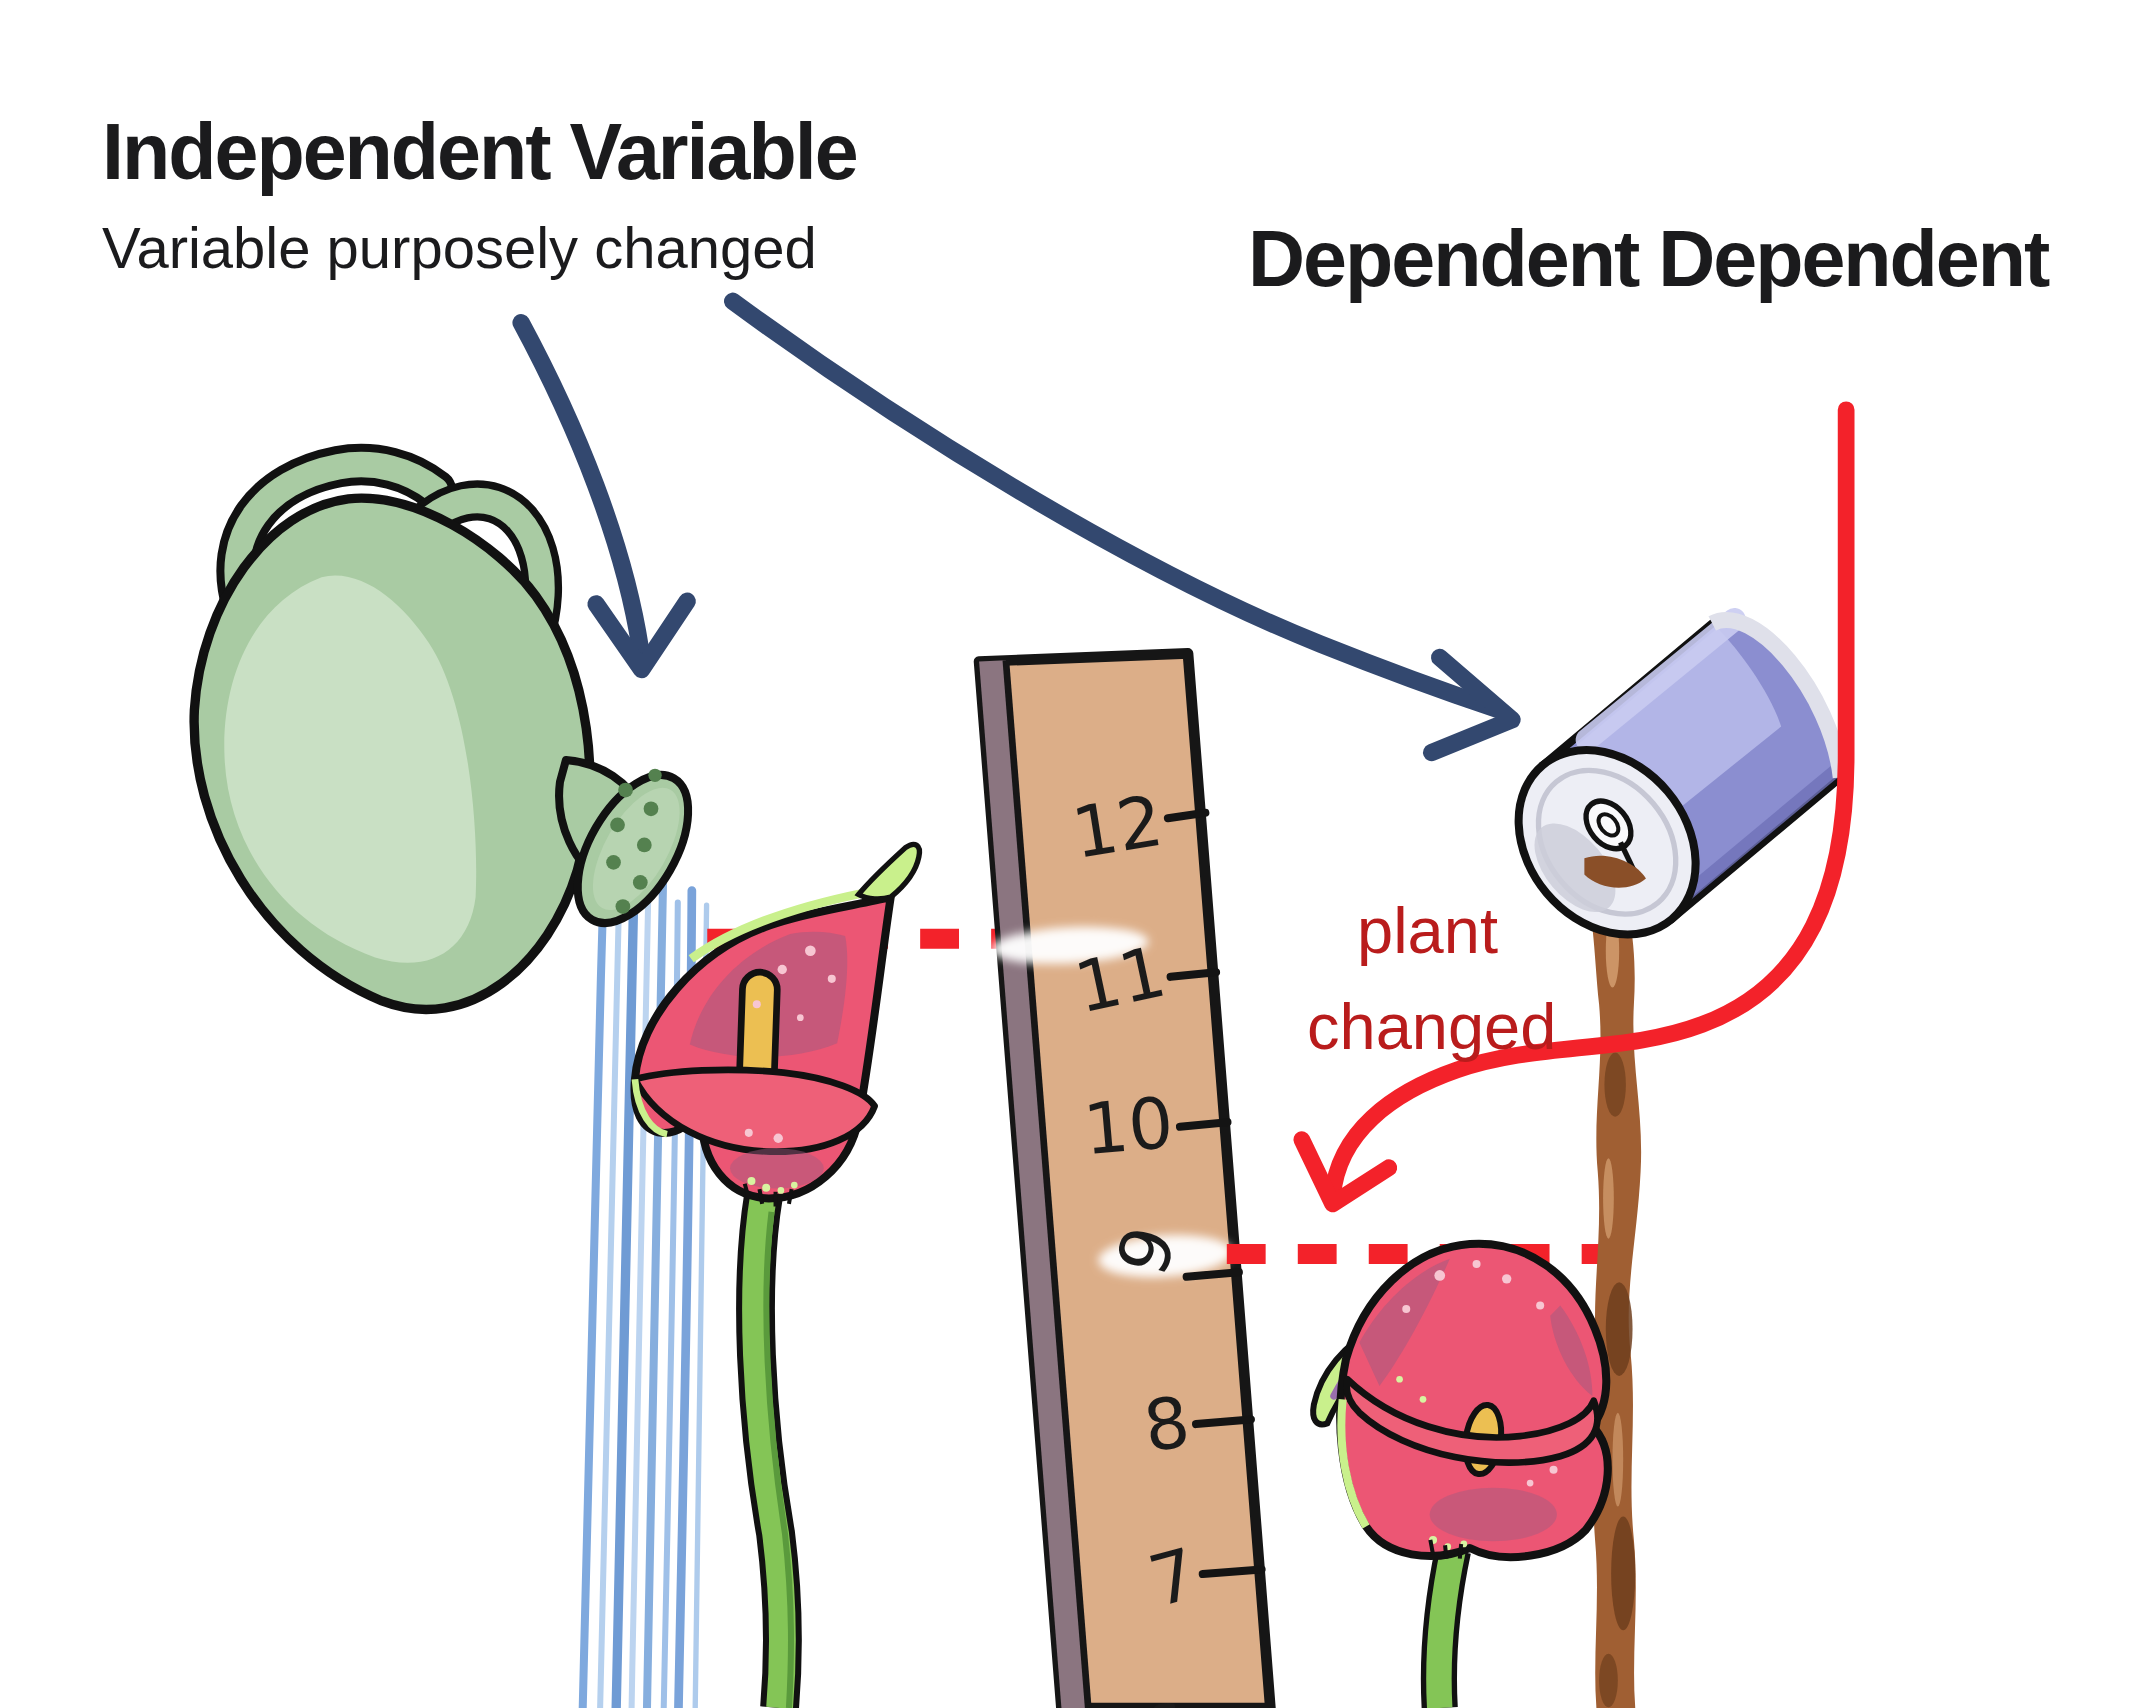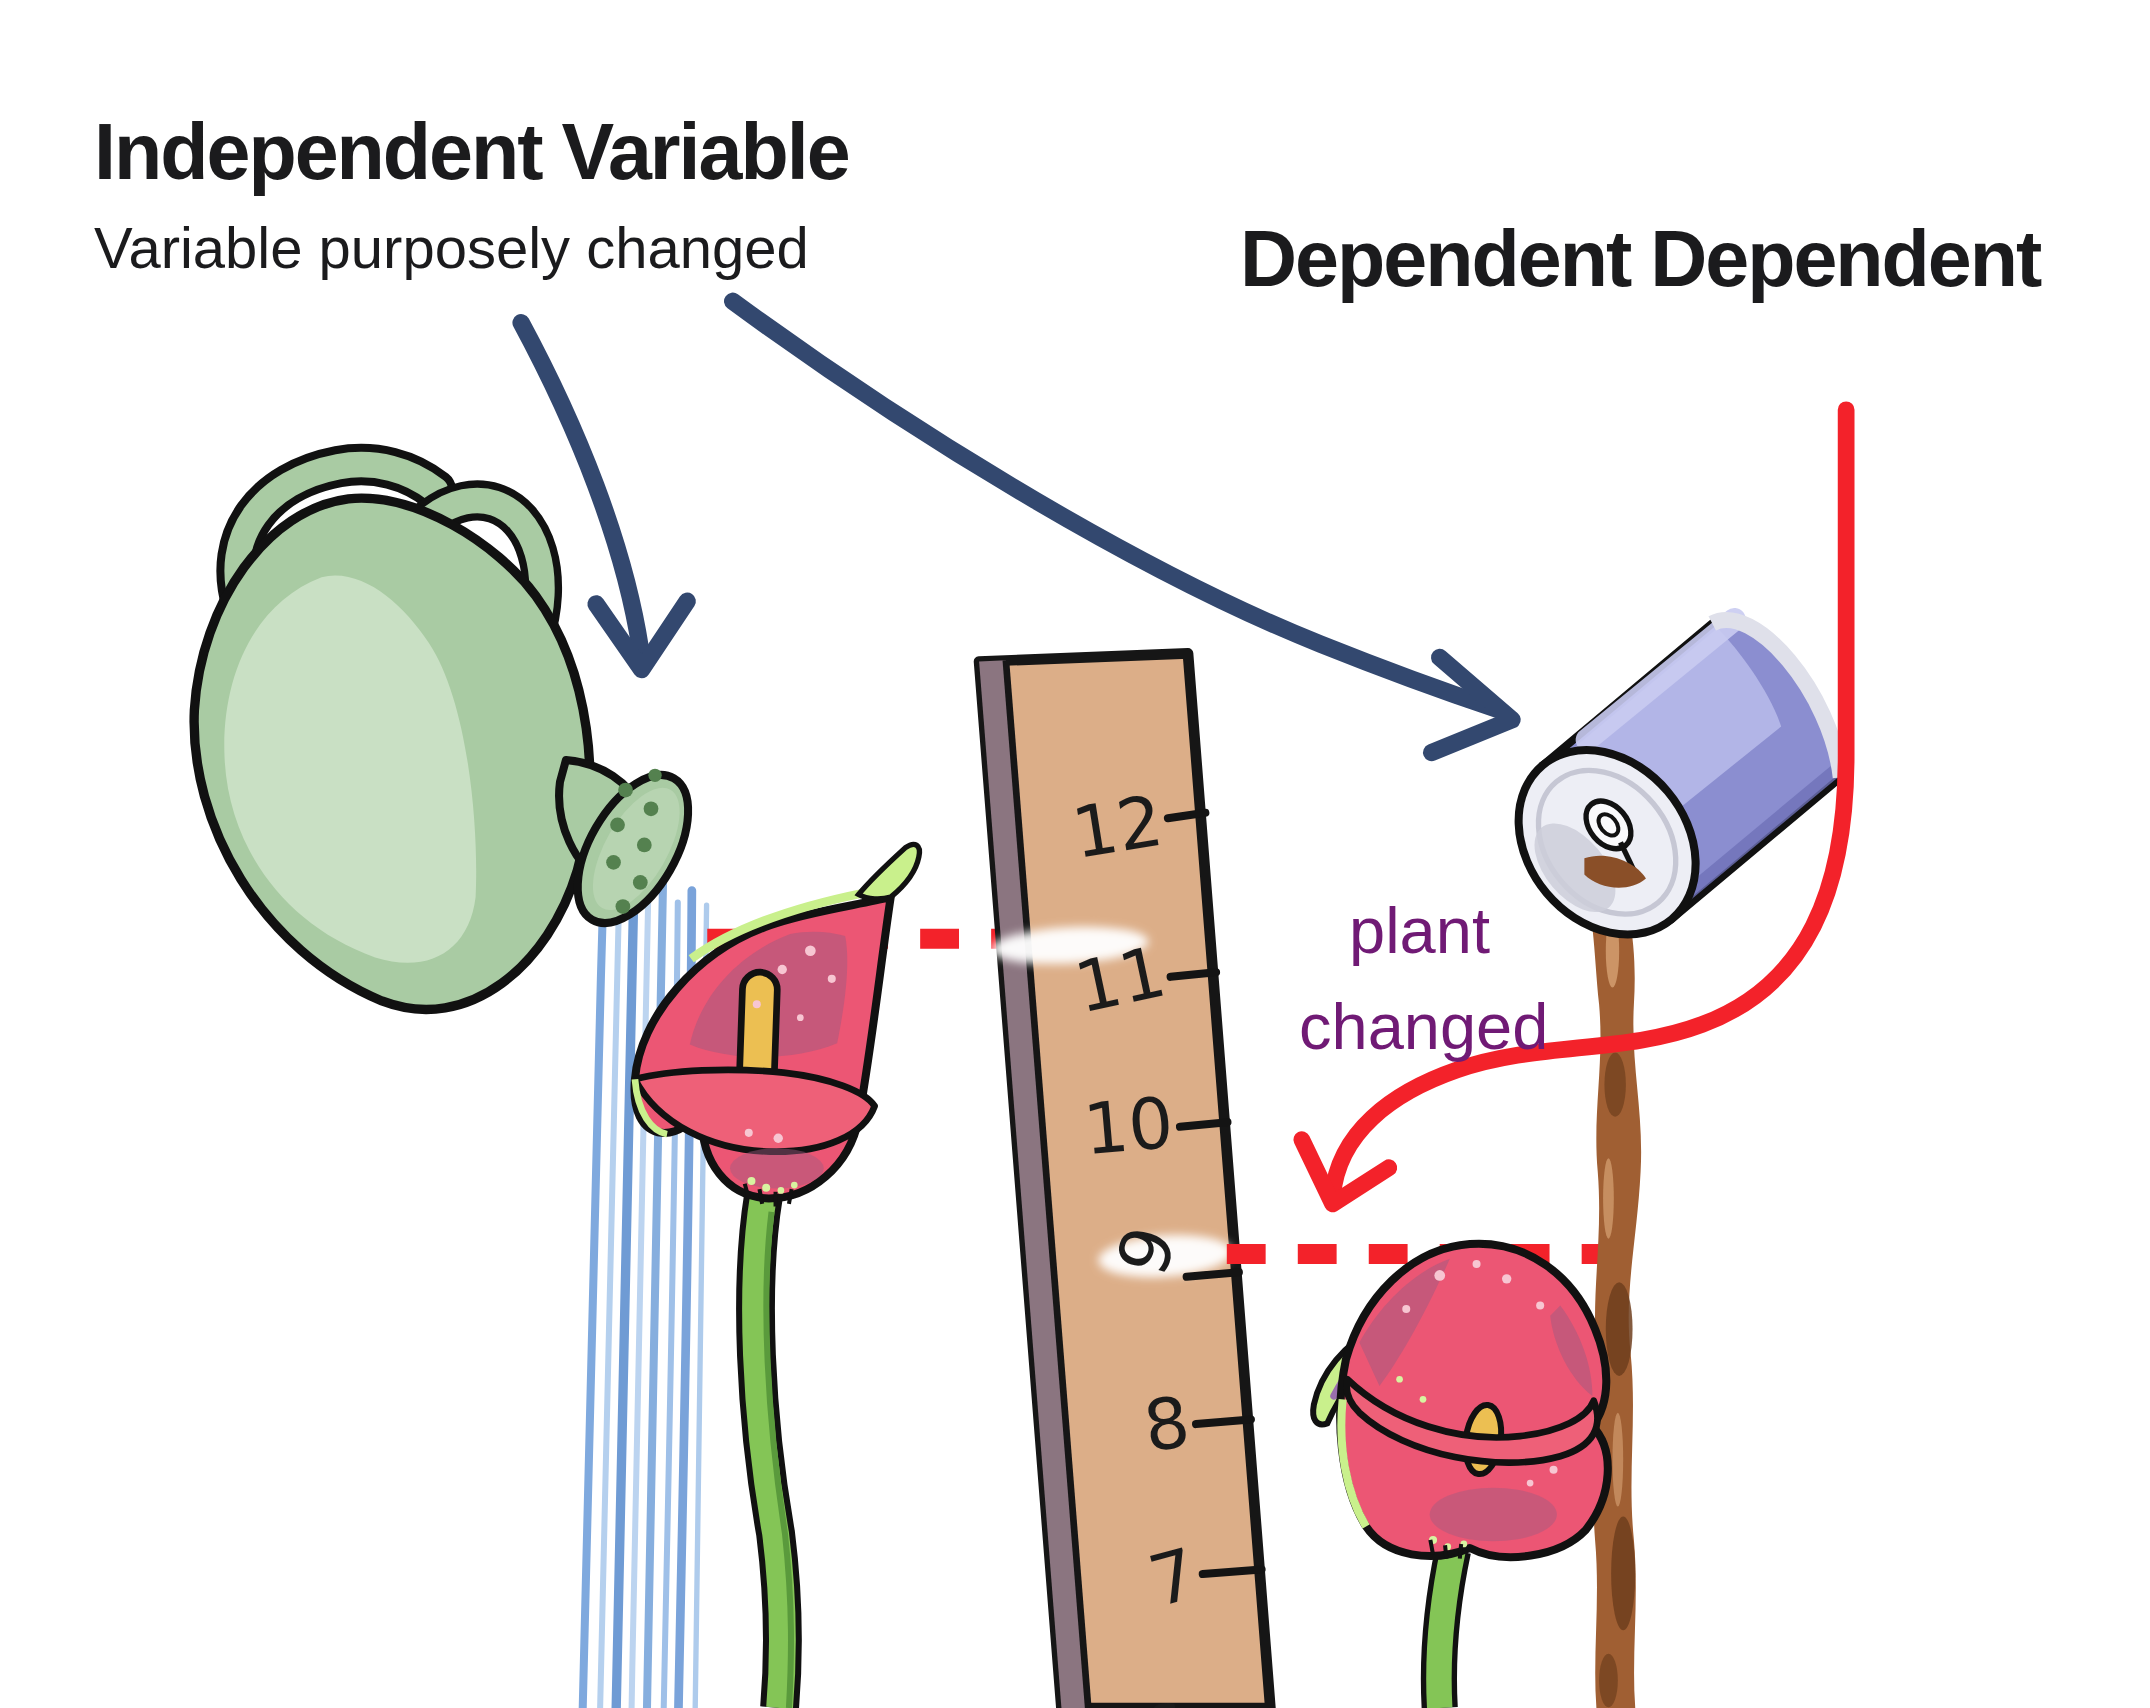--- a/index.html
+++ b/index.html
@@ -1,27 +1,27 @@
 <!DOCTYPE html>
 <html style="font-size:10.7px"><head>
 <meta charset="utf-8">
 <style>
   html,body{margin:0;padding:0;background:#ffffff;}
   .stage{position:relative;width:2151px;height:1708px;background:#ffffff;overflow:hidden;
          font-family:"Liberation Sans", sans-serif;}
   .stage svg{position:absolute;left:0;top:0;}
-  .txt{position:absolute;white-space:nowrap;color:#1b1b1d;}
+  .txt{position:absolute;white-space:nowrap;color:#1b1b1d;margin-left:8px;}
   .title{font-size:79px;font-weight:700;letter-spacing:-2px;}
   .subtitle{font-size:58px;font-weight:400;letter-spacing:0px;}
   #title-independent{left:94px;top:106px;}
   #sub-independent{left:94px;top:214px;}
   #title-dependent{left:1240px;top:213px;}
   #sub-dependent{left:1260px;top:319px;}
   #plant-height{left:1299px;top:883px;width:241px;text-align:center;
-                color:#701a75;font-size:65px;line-height:1.48;white-space:normal;}
+                color:#b91c1c;font-size:65px;line-height:1.48;white-space:normal;}
   .ruler-num{font-family:"DejaVu Sans", sans-serif;font-size:105px;fill:#1b1b1b;}
 </style>
 </head>
 <body>
 
 <div class="stage">
 
 <svg width="2151" height="1708" viewBox="0 0 3212 2551">
   <defs>
     <filter id="blur6" x="-50%" y="-50%" width="200%" height="200%">

